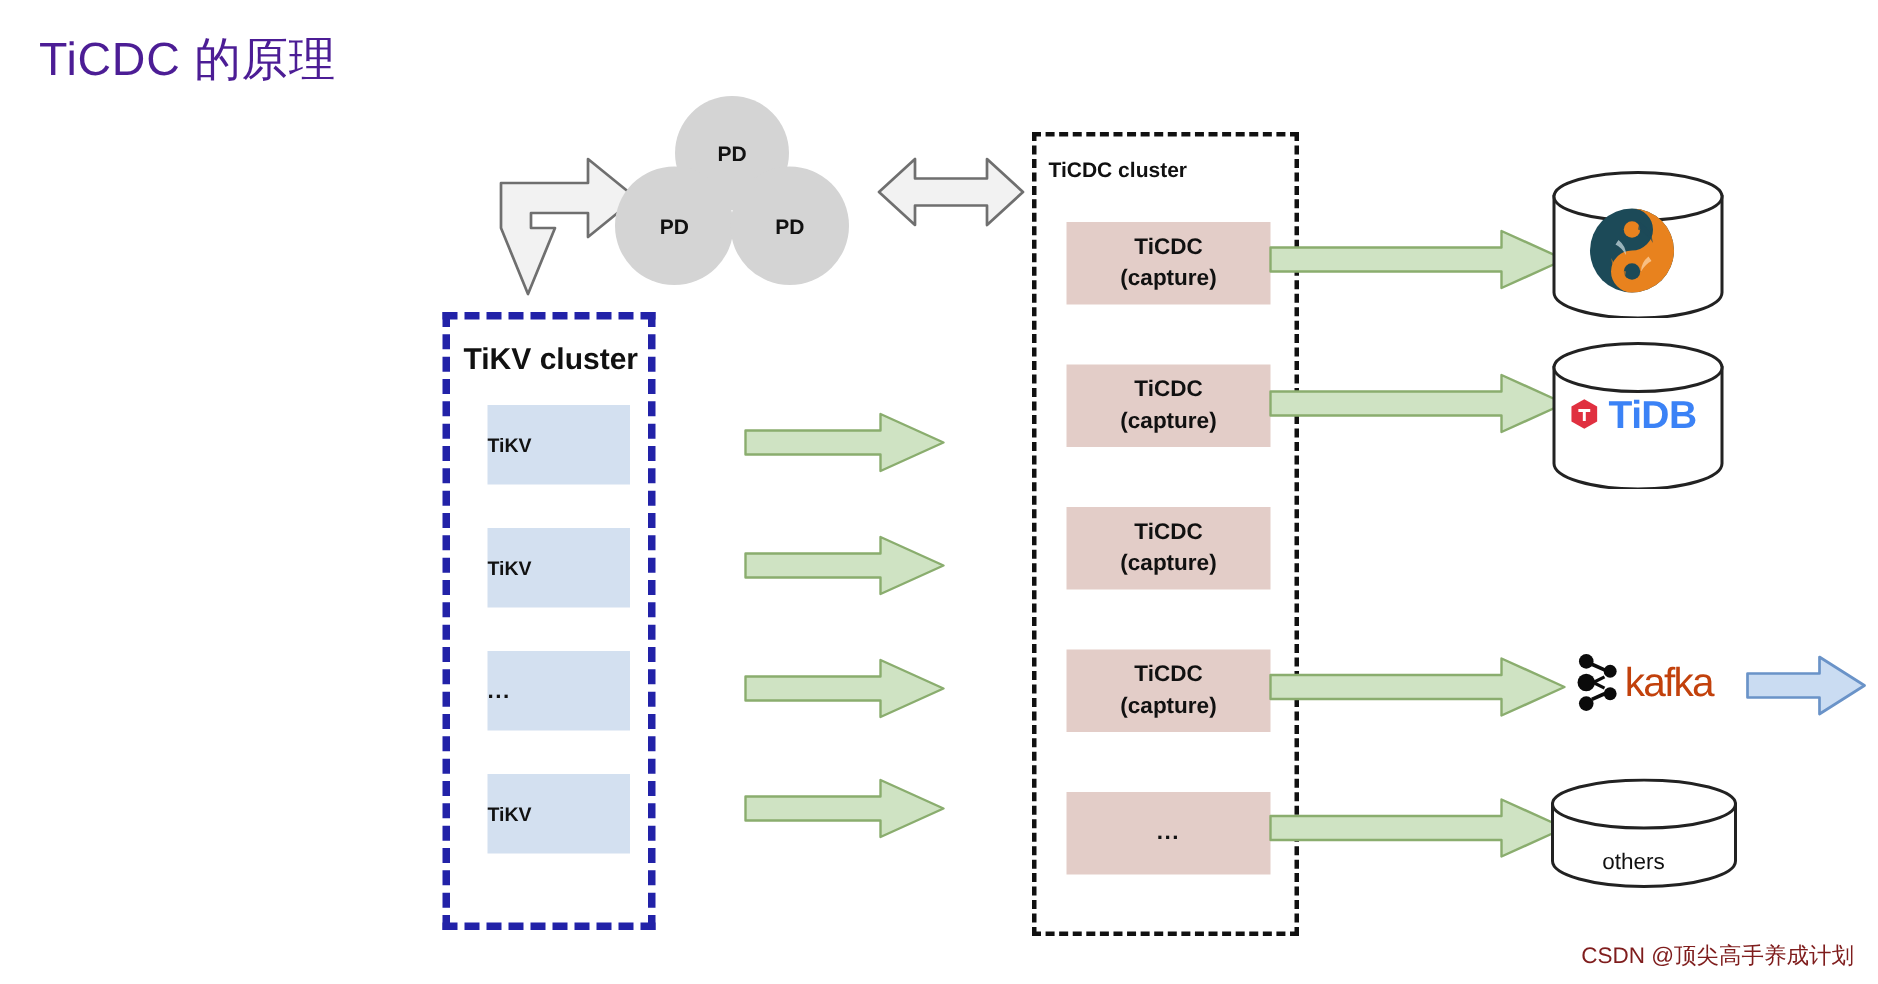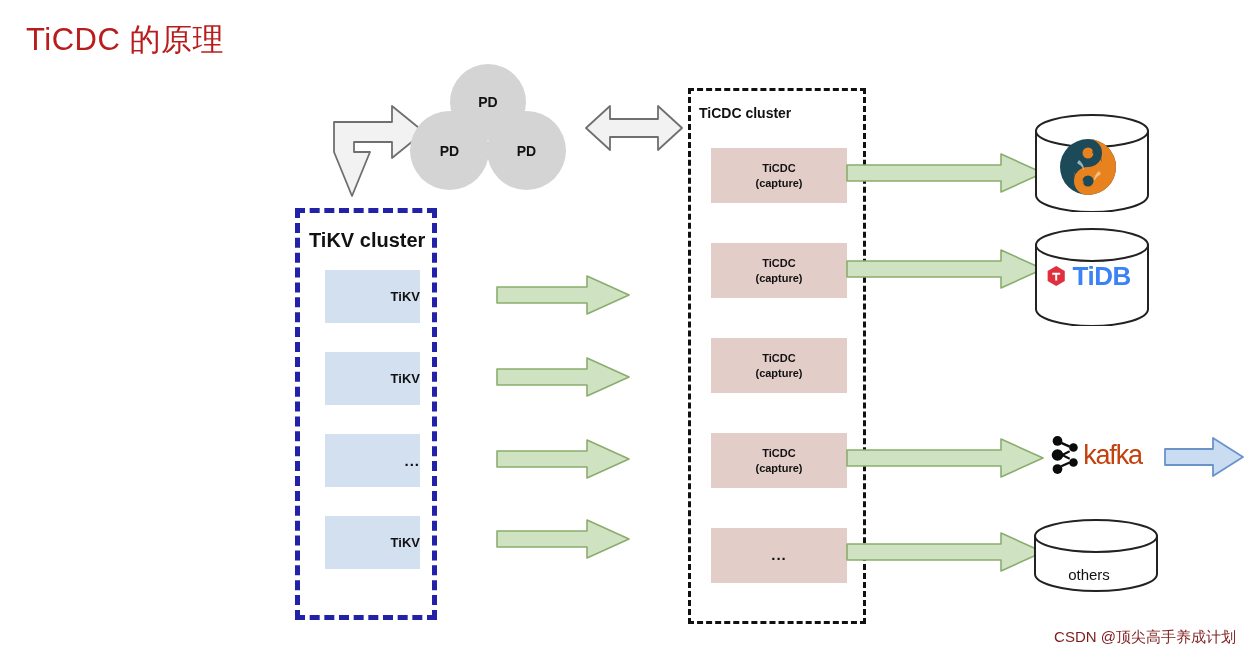--- a/index.html
+++ b/index.html
@@ -20,21 +20,21 @@
   }
 
   
   #slide-title {
     position: absolute;
     left: 26px;
     top: 19px;
     font-size: 31px;
     font-weight: 400;
     letter-spacing: 0.5px;
-    color: #b91c1c;
+    color: #4c1d95;
     white-space: nowrap;
   }
 
   
   #bullet-list {
     position: absolute;
     left: 8px;
     top: 250px;
     width: 250px;
   }
@@ -120,21 +120,21 @@
     white-space: nowrap;
   }
   .tikv-box {
     position: absolute;
     left: 25px;
     width: 95px;
     height: 53px;
     background: #d3e0f0;
     display: flex;
     align-items: center;
-    justify-content: flex-end;
+    justify-content: flex-start;
     font-size: 13px;
     font-weight: bold;
     color: #111;
   }
   .tikv-box.dots { font-size: 15px; letter-spacing: 1px; }
 
   
   #ticdc-cluster {
     position: absolute;
     left: 688px;
@@ -157,21 +157,21 @@
   .ticdc-box {
     position: absolute;
     left: 20px;
     width: 136px;
     height: 55px;
     background: #e3cdc8;
     display: flex;
     flex-direction: column;
     align-items: center;
     justify-content: center;
-    font-size: 11px;
+    font-size: 15px;
     font-weight: bold;
     color: #111;
     line-height: 1.35;
   }
   .ticdc-box.dots { font-size: 15px; letter-spacing: 1px; }
 
   
   .green-arrow { position: absolute; }
 
   

